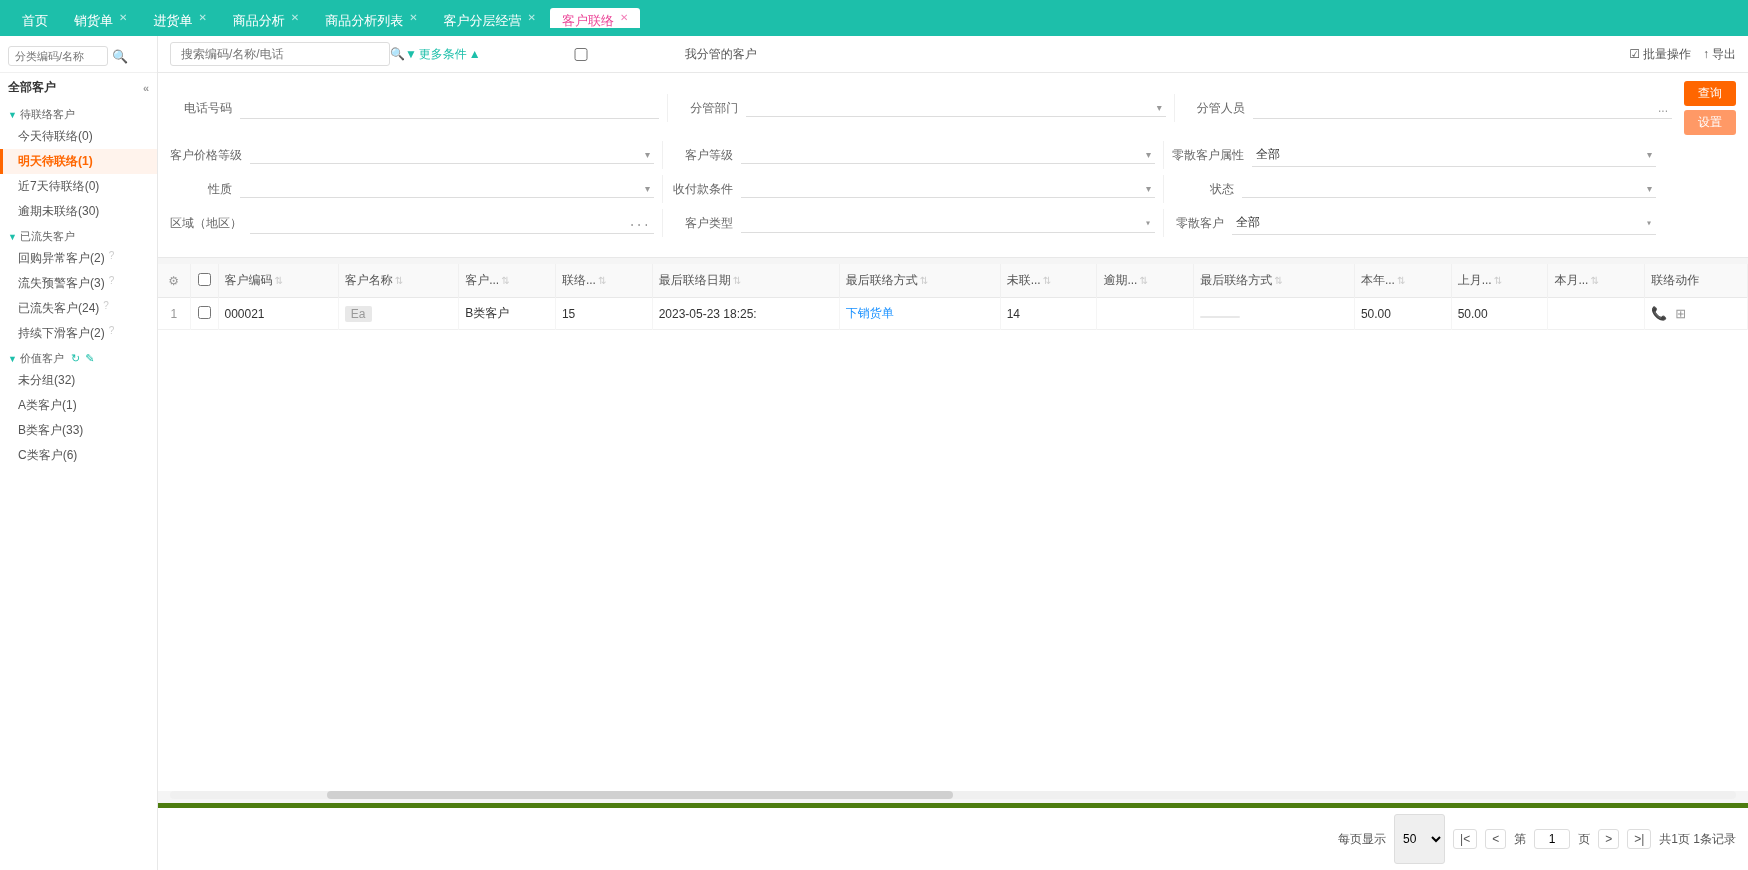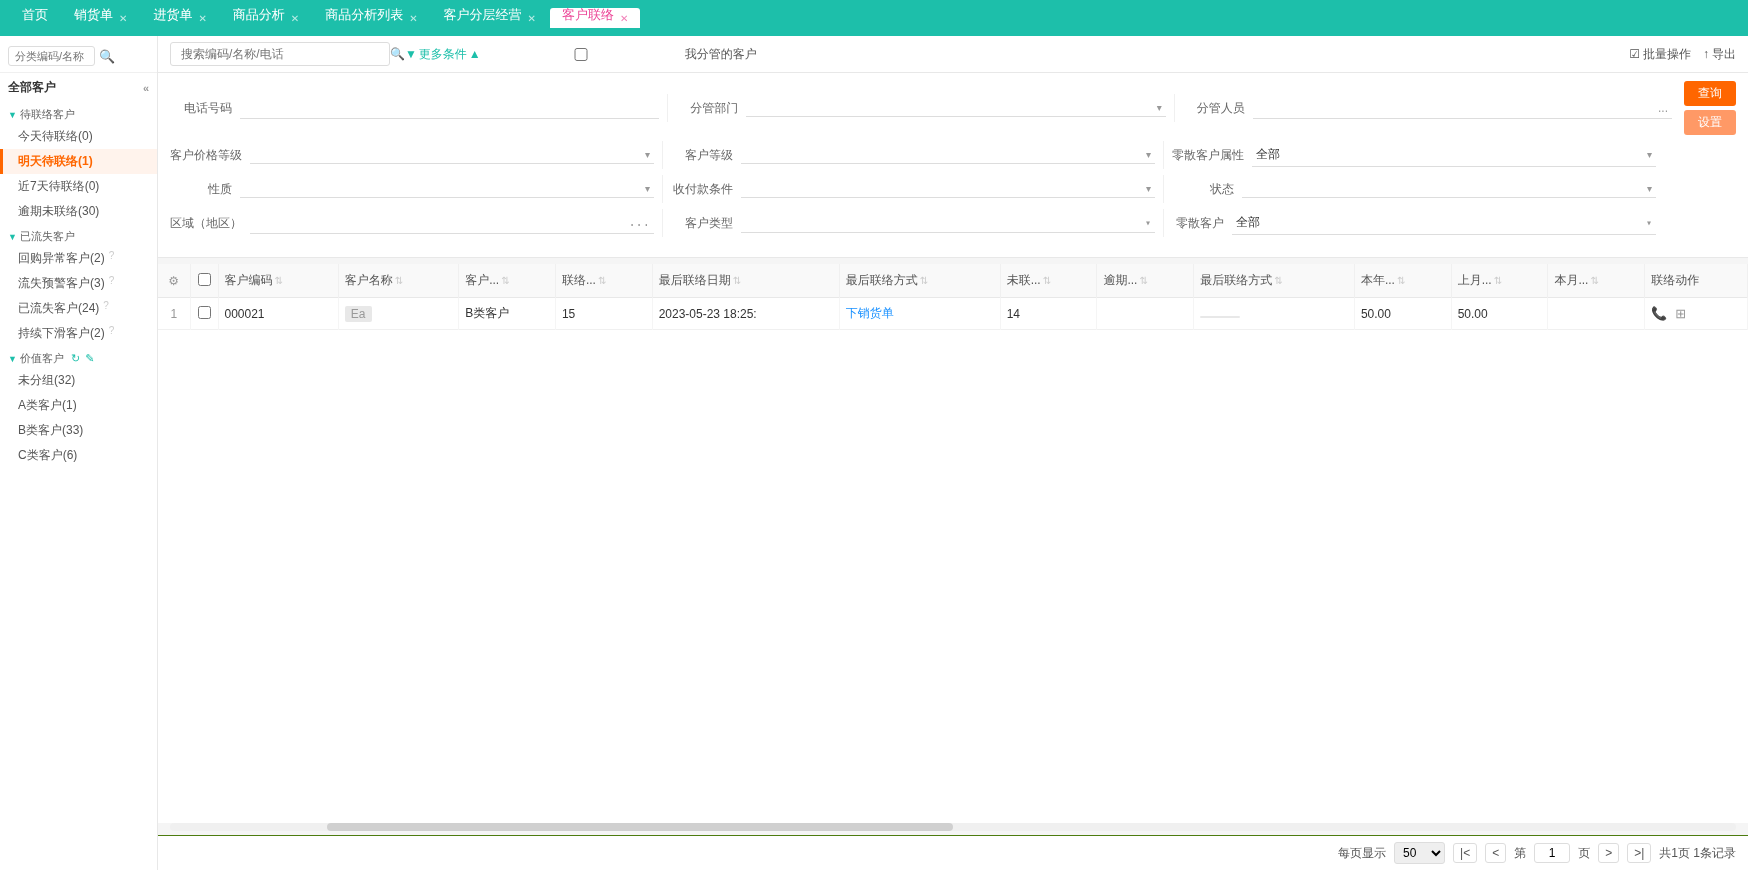--- a/index.html
+++ b/index.html
@@ -15,21 +15,21 @@
       gap: 2px;
     }
     .nav-item {
       color: #fff;
       padding: 4px 12px;
       cursor: pointer;
       border-radius: 3px 3px 0 0;
       font-size: 13px;
       white-space: nowrap;
       display: flex;
-      align-items: flex-end;
+      align-items: flex-start;
       gap: 4px;
       height: 20px;
     }
     .nav-item.active { background: #fff; color: #ec4899; }
     .nav-item .close-x { font-size: 10px; opacity: 0.7; margin-left: 2px; }
     .nav-home { font-size: 13px; }
 
     
     .main-layout {
       display: flex;
@@ -51,21 +51,21 @@
       align-items: center;
       padding: 6px 8px;
       border-bottom: 1px solid #f0f0f0;
       gap: 4px;
     }
     .sidebar-search input {
       border: 1px solid #ddd;
       border-radius: 3px;
       padding: 3px 6px;
       font-size: 11px;
-      width: 87px;
+      width: 100px;
       outline: none;
       color: #999;
     }
     .sidebar-search .search-icon-btn {
       color: #999;
       cursor: pointer;
       font-size: 13px;
     }
     .sidebar-section-header {
       display: flex;
@@ -274,34 +274,34 @@
       white-space: nowrap;
       border-right: 1px solid #f5f5f5;
     }
     .link-text { color: #1890ff; cursor: pointer; text-decoration: none; }
     .action-icons { display: flex; gap: 8px; align-items: center; }
     .action-icon { color: #999; cursor: pointer; font-size: 13px; }
 
     
     .table-footer {
       background: #fff;
-      border-top: 1px solid #4d7c0f;
+      border-top: 5px solid #4d7c0f;
       padding: 6px 12px;
       display: flex;
       align-items: center;
       justify-content: flex-end;
       gap: 8px;
       flex-shrink: 0;
       font-size: 12px;
       color: #555;
     }
     .page-size-select {
       border: 1px solid #ddd;
       border-radius: 3px;
-      padding: 2px 4px;
+      padding: 16px 4px;
       font-size: 12px;
     }
     .page-btn {
       border: 1px solid #ddd;
       border-radius: 3px;
       padding: 2px 6px;
       background: #fff;
       cursor: pointer;
       font-size: 12px;
       color: #555;

